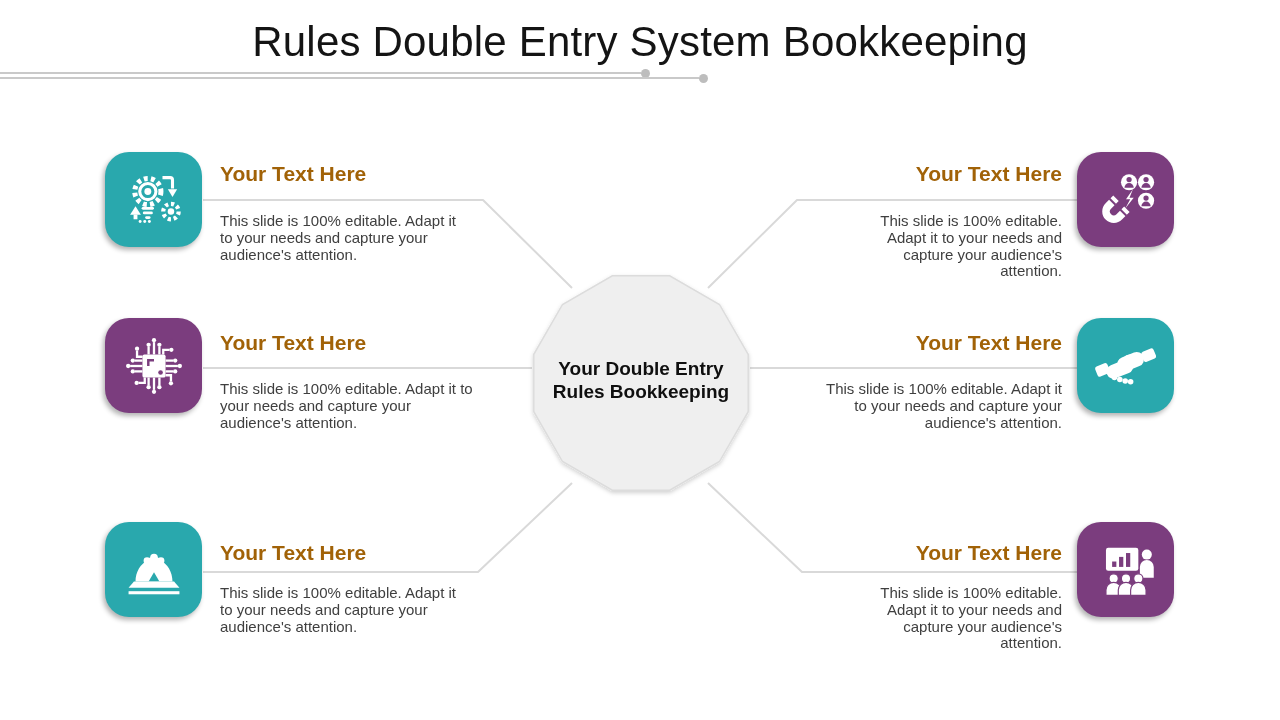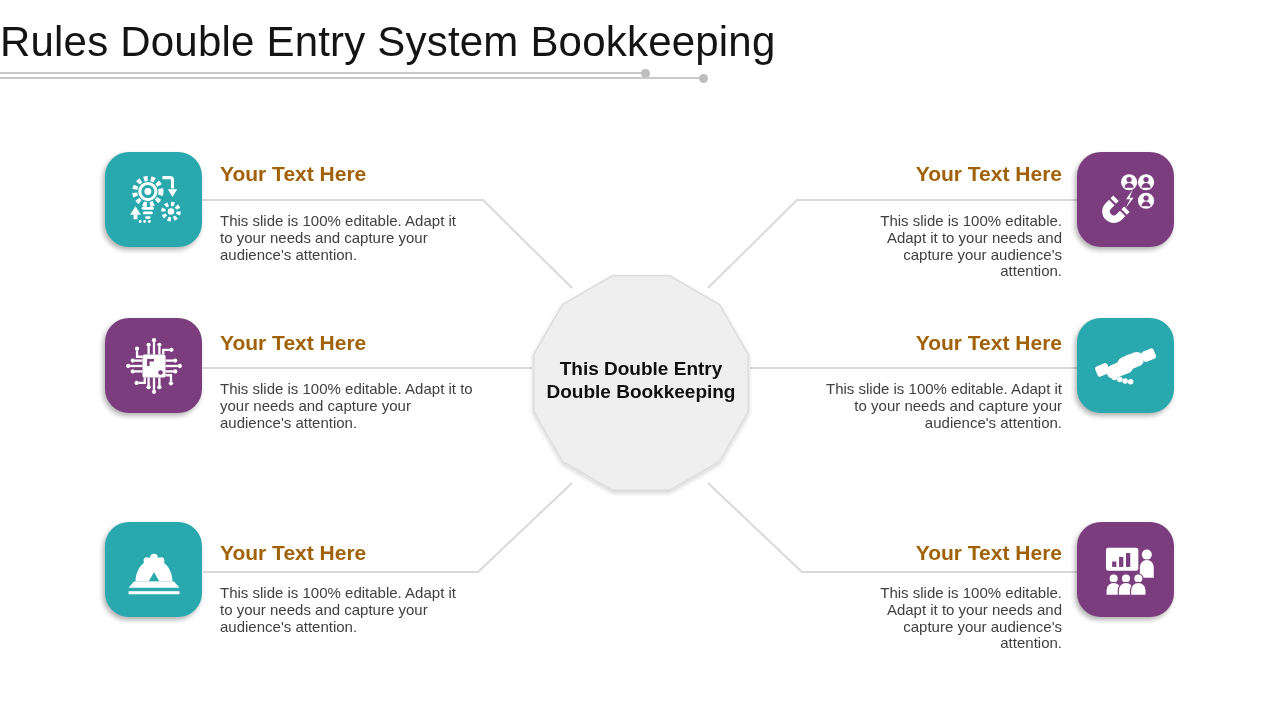--- a/index.html
+++ b/index.html
@@ -3,21 +3,21 @@
 <meta charset="utf-8">
 <style>
   * { margin:0; padding:0; box-sizing:border-box; }
   html,body { background:#ffffff; }
   .slide {
     position:relative; width:1280px; height:720px; background:#ffffff;
     overflow:hidden; font-family:"Liberation Sans", sans-serif;
   }
   .title {
     position:absolute; top:18px; left:0; width:100%;
-    font-size:42px; font-weight:400; color:#141414;
+    text-align:center; font-size:42px; font-weight:400; color:#141414;
     letter-spacing:0.2px;
   }
   .rule { position:absolute; height:2px; background:#c9c9c9; left:0; }
   .rule-1 { top:72px; width:641px; }
   .rule-2 { top:77px; width:699px; }
   .dot { position:absolute; width:9px; height:9px; border-radius:50%; background:#bdbdbd; }
   .dot-1 { left:641px; top:69px; }
   .dot-2 { left:699px; top:74px; }
 
   .wires { position:absolute; left:0; top:0; width:1280px; height:720px; }
@@ -76,22 +76,22 @@
       <path d="M203 368 H532"></path>
       <path d="M203 572 H478 L572 483"></path>
       <path d="M1077 200 H797 L708 288"></path>
       <path d="M1077 368 H750"></path>
       <path d="M1077 572 H802 L708 483"></path>
     </g>
     <polygon filter="url(#ds)" points="748.2,354.3 719.5,304.5 669.7,275.8 612.3,275.8 562.5,304.5 533.8,354.3 533.8,411.7 562.5,461.5 612.3,490.2 669.7,490.2 719.5,461.5 748.2,411.7" fill="#efefef" stroke="#dcdcdc" stroke-width="1.5"></polygon>
   </svg>
 
   <div class="center-label">
-    <span>This Double Entry</span>
-    <span>Double Bookkeeping</span>
+    <span>Your Double Entry</span>
+    <span>Rules Bookkeeping</span>
   </div>
 
   <div class="tile tile-teal t-l row1">
     <svg viewBox="0 0 96 96">
       <g fill="none" stroke="#fff">
         <circle cx="40" cy="37" r="17" stroke-width="6.5" stroke-dasharray="5 4.3"></circle>
         <circle cx="40" cy="37" r="10.5" stroke-width="4"></circle>
       </g>
       <circle cx="40" cy="37" r="4.5" fill="#fff"></circle>
       <g fill="#fff">

